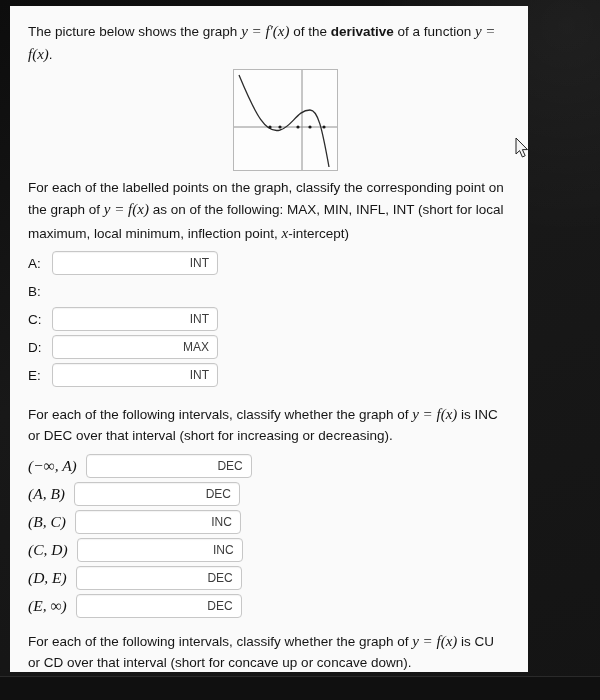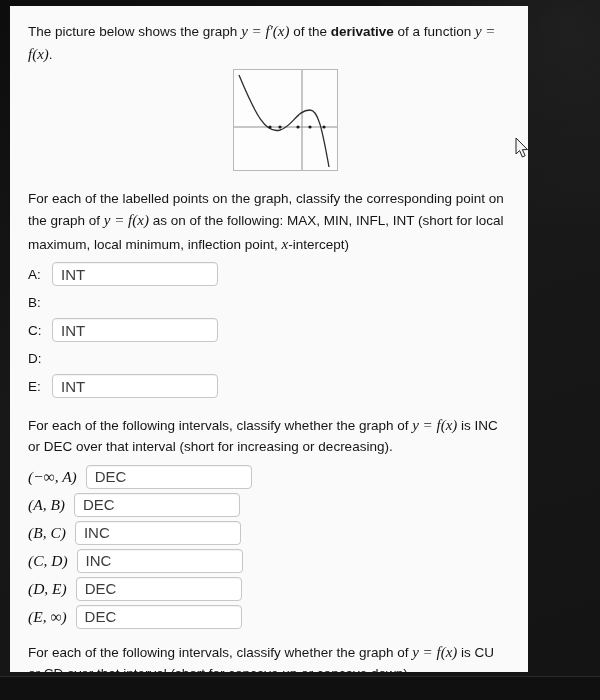--- a/index.html
+++ b/index.html
@@ -36,21 +36,21 @@
     font-family: "Liberation Serif", serif;
     font-style: italic;
     font-size: 15px;
   }
   .bold { font-weight: bold; }
   .graph-wrap {
     margin: 2px 0 0 205px;
     width: 103px; height: 100px;
   }
   .graph-wrap svg { display: block; background: #fdfdfd; border: 1px solid #b8b8b8; }
-  .prompt-q1 { margin-top: 20px; }
+  .prompt-q1 { margin-top: 9px; }
   .prompt-q2 { margin-top: 16px; }
   .prompt-q3 { margin-top: 13px; }
   .rows { margin-top: 7px; }
   .field-row {
     display: flex;
     align-items: center;
     gap: 9px;
     margin: 5px 0;
     height: 23px;
   }
@@ -67,24 +67,25 @@
     white-space: nowrap;
   }
   input.answer {
     width: 148px;
     height: 22px;
     border: 1px solid #c7c7c7;
     border-radius: 4px;
     background: #ffffff;
     box-shadow: inset 0 1px 1px rgba(0,0,0,0.05);
     font-family: "Liberation Sans", sans-serif;
-    font-size: 15px;
+    font-size: 12px;
     color: #3c3c3c;
     padding: 0 8px;
     outline: none;
+    text-align: right;
   }
   .cursor {
     position: absolute;
     left: 515px; top: 138px;
     width: 16px; height: 22px;
     pointer-events: none;
   }
   .bottom-strip {
     position: absolute;
     left: 0; top: 676px; width: 600px; height: 24px;
@@ -123,20 +124,21 @@
     </div>
     <div class="field-row">
       <span class="point-label">B:</span>
     </div>
     <div class="field-row">
       <span class="point-label">C:</span>
       <input class="answer" type="text" value="INT" style="">
     </div>
     <div class="field-row">
       <span class="point-label">D:</span>
+      <input class="answer" type="text" value="MAX" style="">
     </div>
     <div class="field-row">
       <span class="point-label">E:</span>
       <input class="answer" type="text" value="INT" style="">
     </div>
   </div>
 
   <p class="prompt prompt-q2"><span>For each of the following intervals, classify whether the graph of </span><span class="math">y = f(x)</span><span> is INC or DEC over that interval (short for increasing or decreasing).</span></p>
 
   <div class="rows">

